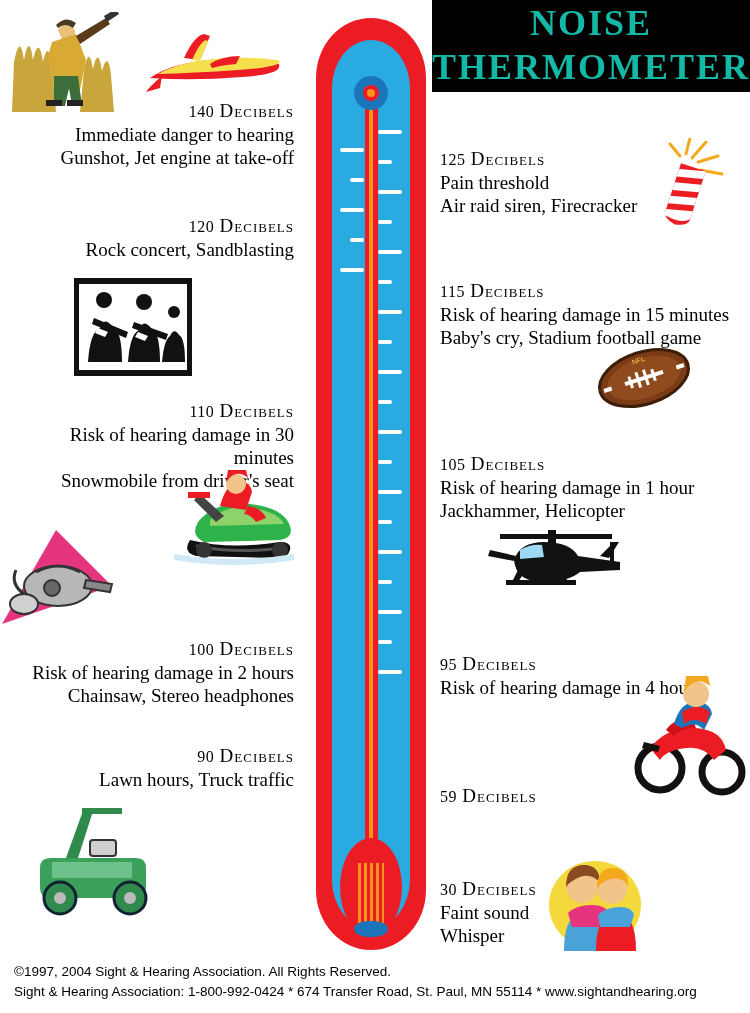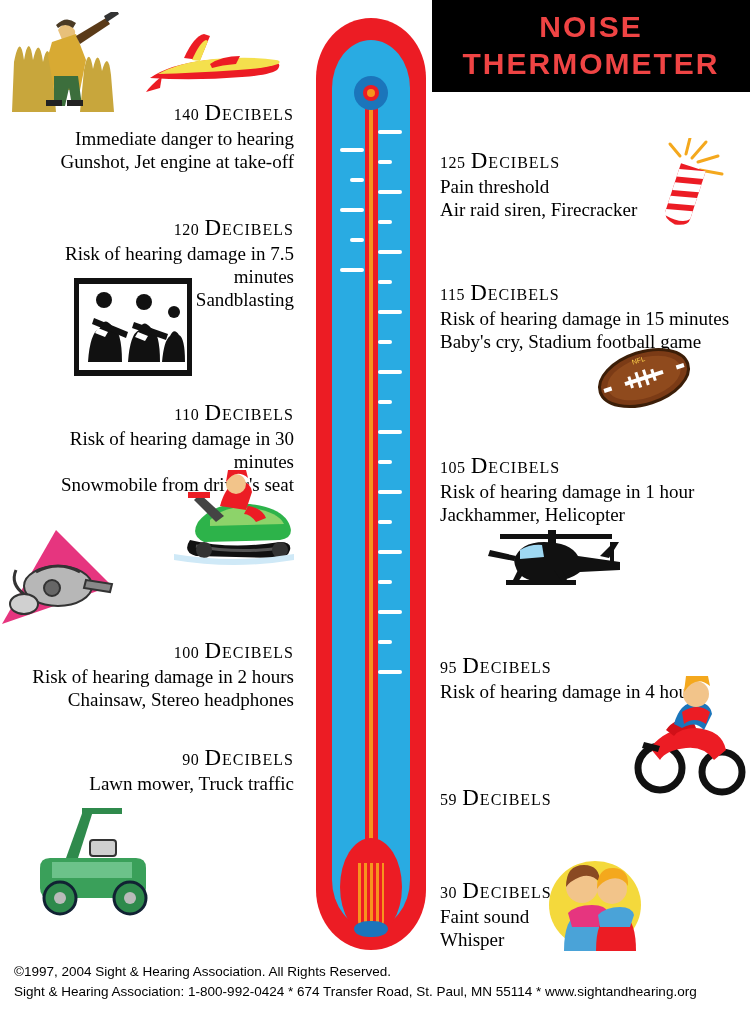--- a/index.html
+++ b/index.html
@@ -29,24 +29,24 @@
     top: 0px;
     width: 318px;
     height: 92px;
     background: #000000;
     display: flex;
     flex-direction: column;
     align-items: center;
     justify-content: center;
   }
   .title-line {
-    color: #ef4444;
-    font-family: Liberation Sans, sans-serif;
+    color: #14b8a6;
+    font-family: Liberation Serif, serif;
     font-weight: bold;
-    font-size: 30px;
+    font-size: 36px;
     letter-spacing: 2px;
     line-height: 1.22;
     text-align: center;
   }
 
   
   .thermo {
     position: absolute;
     left: 316px;
     top: 18px;
@@ -173,21 +173,21 @@
     font-family: "Liberation Serif", serif;
     font-size: 19px;
     letter-spacing: 0.5px;
     margin-bottom: 1px;
   }
   .entry .head .num {
     font-size: 16px;
   }
   .entry .head .dec {
     font-variant: small-caps;
-    font-size: 23px;
+    font-size: 19px;
     letter-spacing: 1px;
     text-align: right;
   }
   .entry .line {
     font-size: 19px;
     line-height: 1.22;
   }
   .left-entry { text-align: right; }
   .right-entry { text-align: left; }
 
@@ -266,21 +266,20 @@
     </div>
     <div class="line">Immediate  danger to hearing</div>
     <div class="line">Gunshot, Jet engine at take-off</div>
   </div>
 
   <div class="entry left-entry" style="left:14px; top:215px; width:280px;">
     <div class="head">
       <span class="num">120</span>
       <span class="dec">Decibels</span>
     </div>
-    <div class="line">Risk of hearing damage in 7.5 minutes</div>
     <div class="line">Rock concert, Sandblasting</div>
   </div>
 
   <div class="entry left-entry" style="left:14px; top:400px; width:280px;">
     <div class="head">
       <span class="num">110</span>
       <span class="dec">Decibels</span>
     </div>
     <div class="line">Risk of hearing damage in 30 minutes</div>
     <div class="line">Snowmobile from driver's seat</div>
@@ -293,21 +292,21 @@
     </div>
     <div class="line">Risk of hearing damage in 2 hours</div>
     <div class="line">Chainsaw, Stereo headphones</div>
   </div>
 
   <div class="entry left-entry" style="left:14px; top:745px; width:280px;">
     <div class="head">
       <span class="num">90</span>
       <span class="dec">Decibels</span>
     </div>
-    <div class="line">Lawn mower, Truck traffic</div>
+    <div class="line">Lawn hours, Truck traffic</div>
   </div>
 
   <div class="entry right-entry" style="left:440px; top:148px; width:290px;">
     <div class="head">
       <span class="num">125</span>
       <span class="dec">Decibels</span>
     </div>
     <div class="line">Pain threshold</div>
     <div class="line">Air raid siren, Firecracker</div>
   </div>

